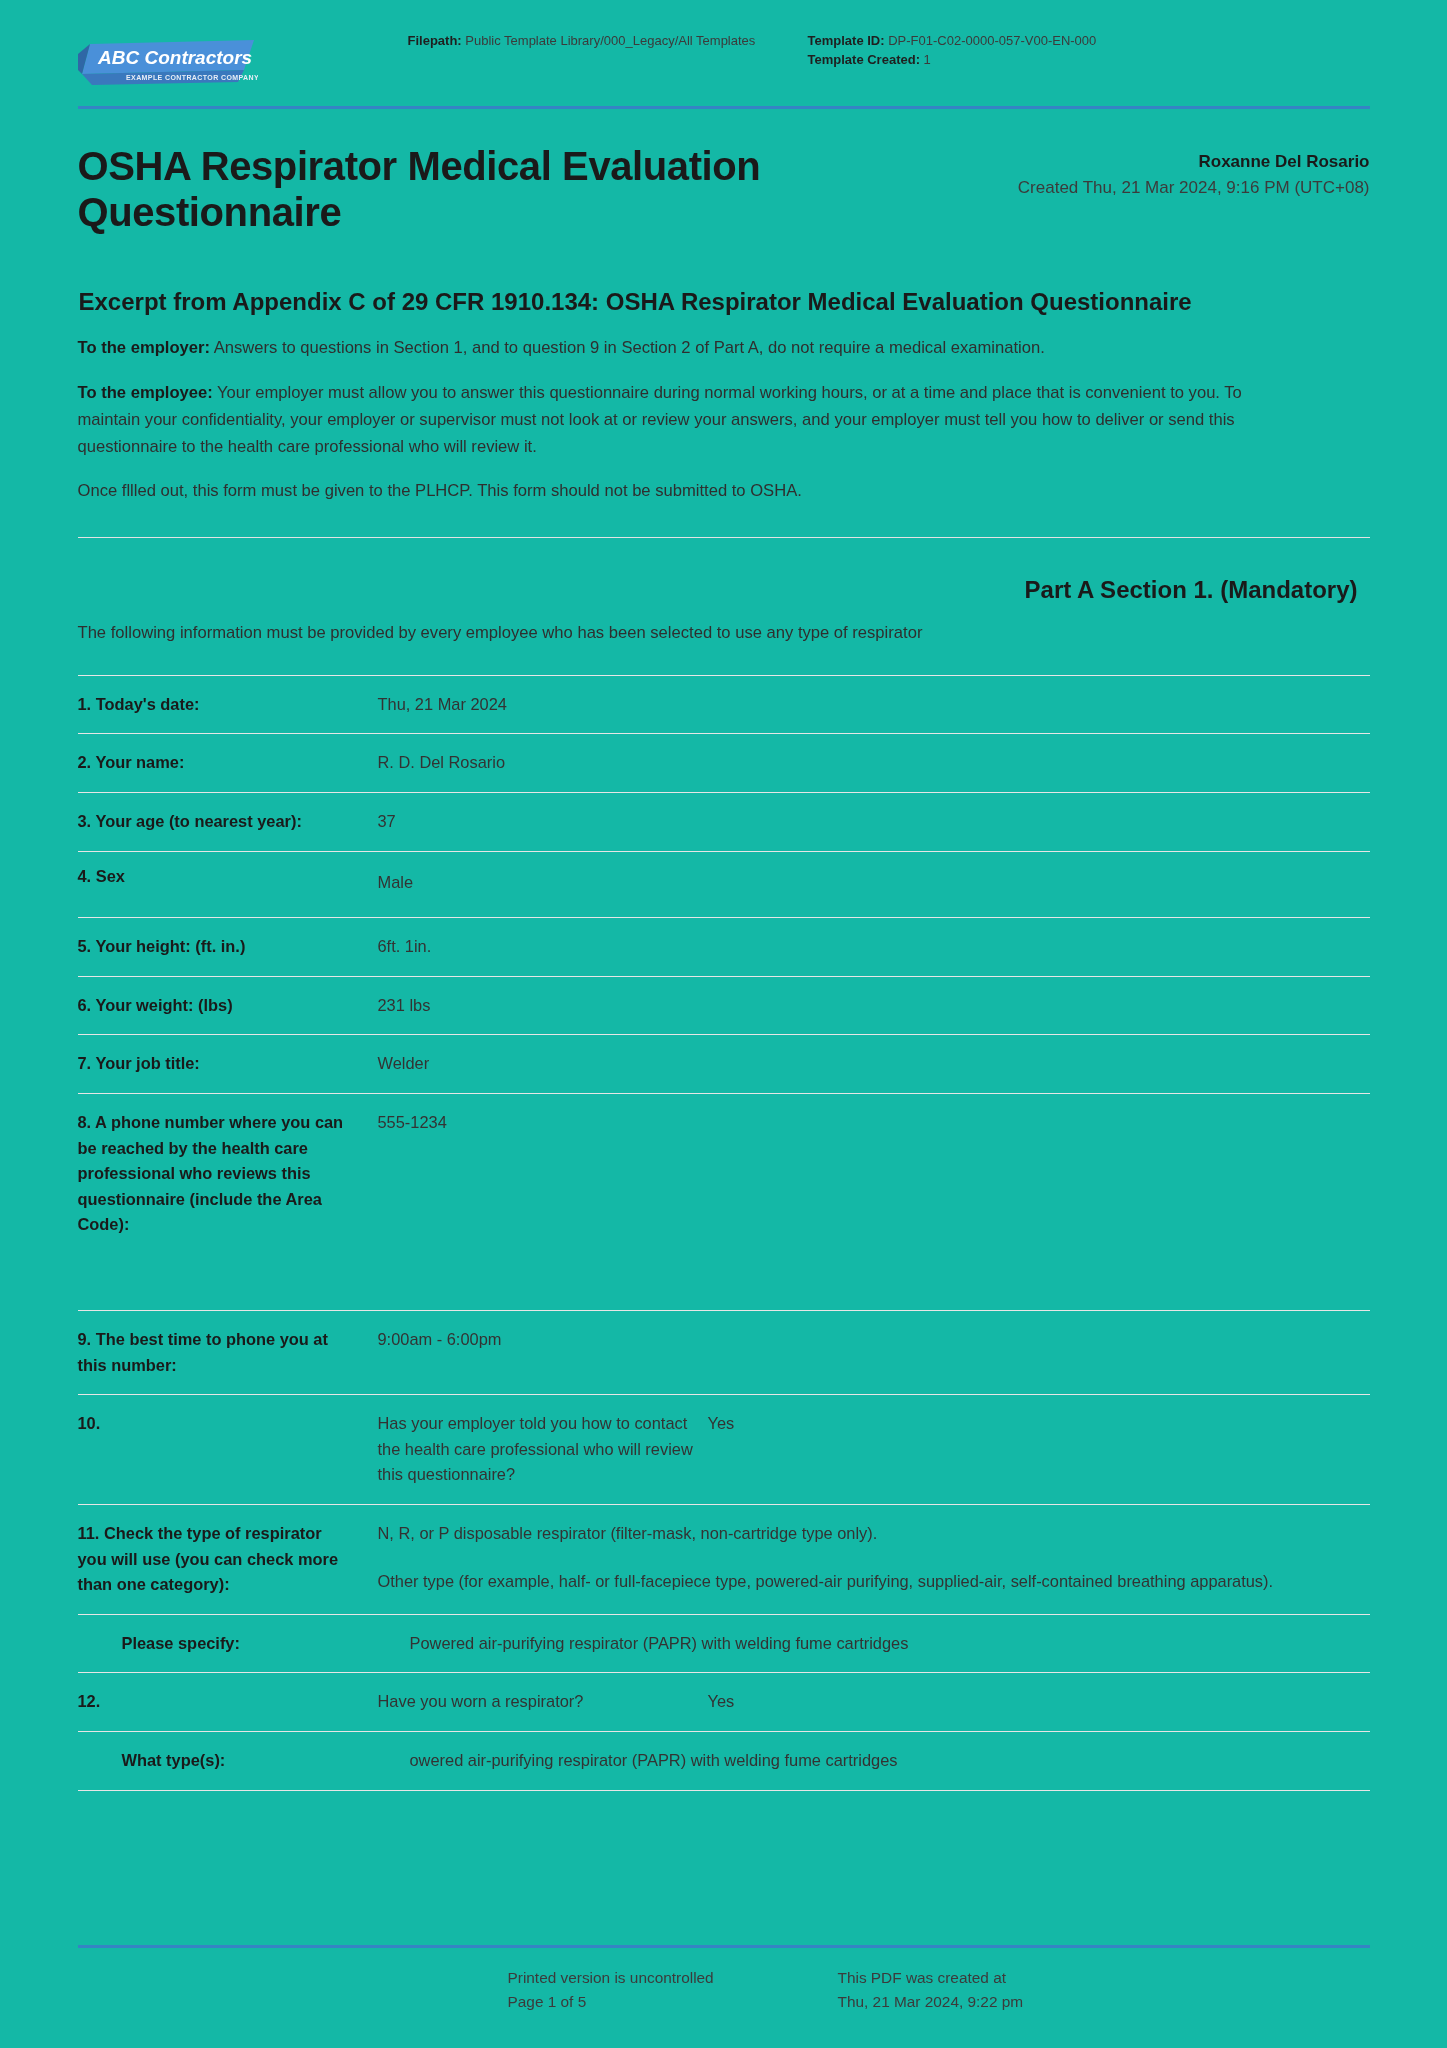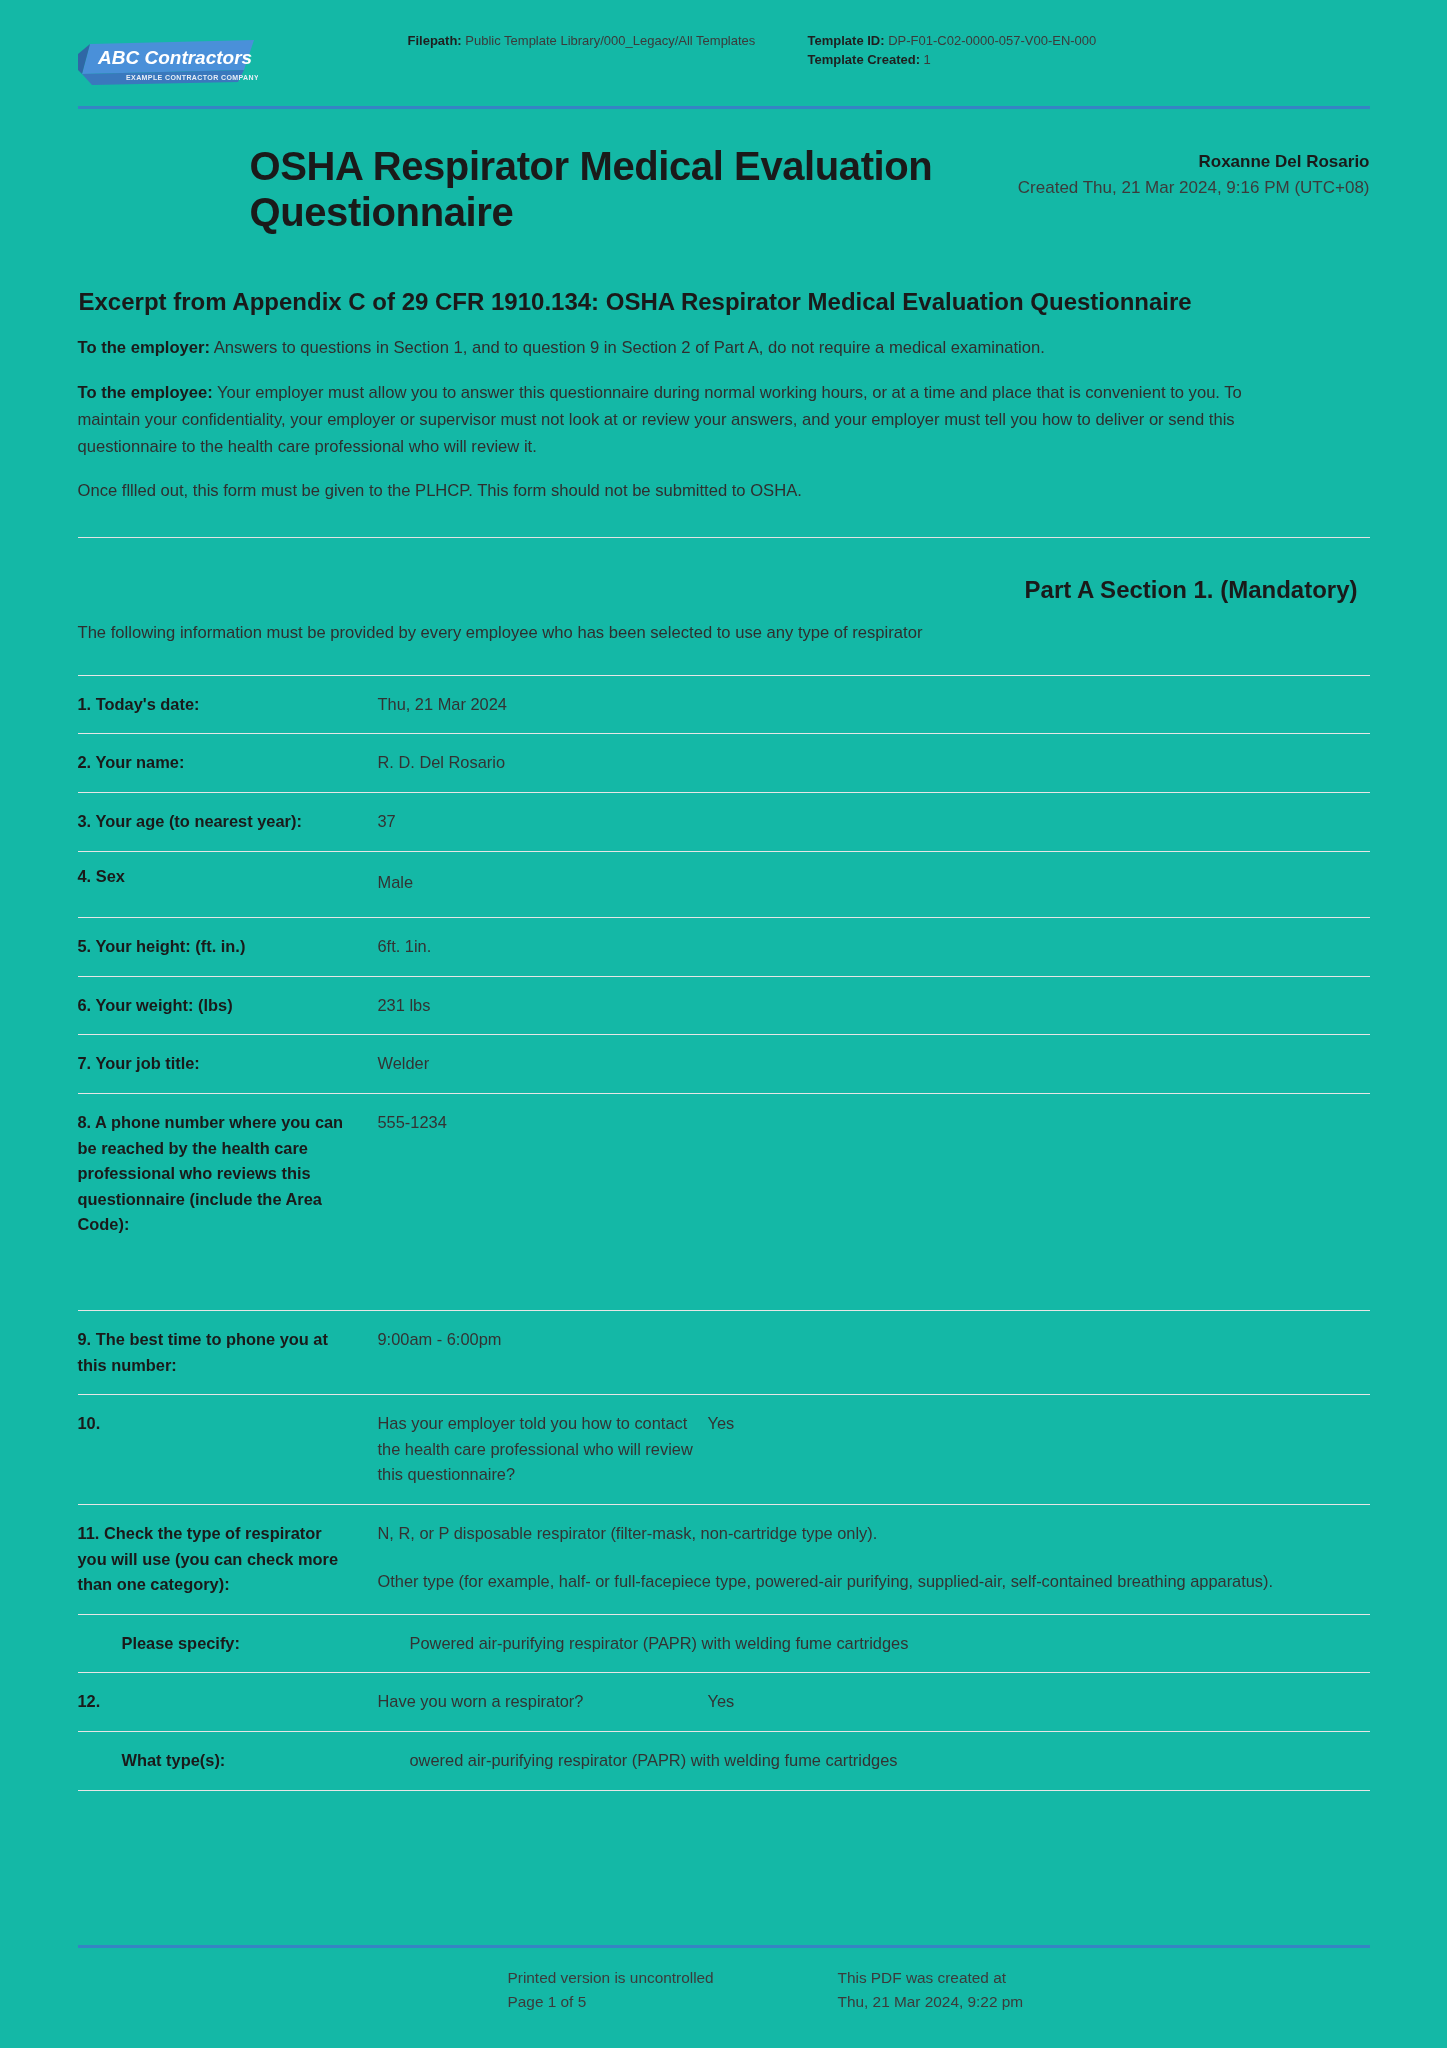--- a/index.html
+++ b/index.html
@@ -63,21 +63,21 @@
   .rule-blue {
     height: 3px;
     background: #3683c4;
     width: 100%;
   }
 
   
   .title-block {
     display: flex;
     align-items: flex-start;
-    justify-content: flex-end;
+    justify-content: space-between;
     padding-top: 34px;
     padding-bottom: 6px;
   }
   .doc-title {
     font-size: 40px;
     line-height: 1.16;
     font-weight: 700;
     letter-spacing: -0.4px;
     color: #1a1a1a;
     max-width: 740px;

